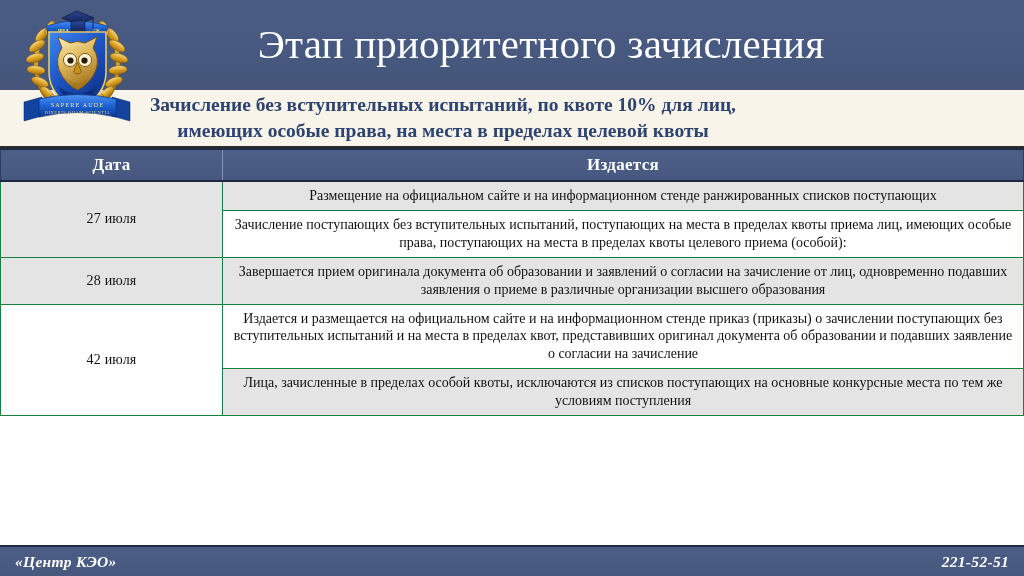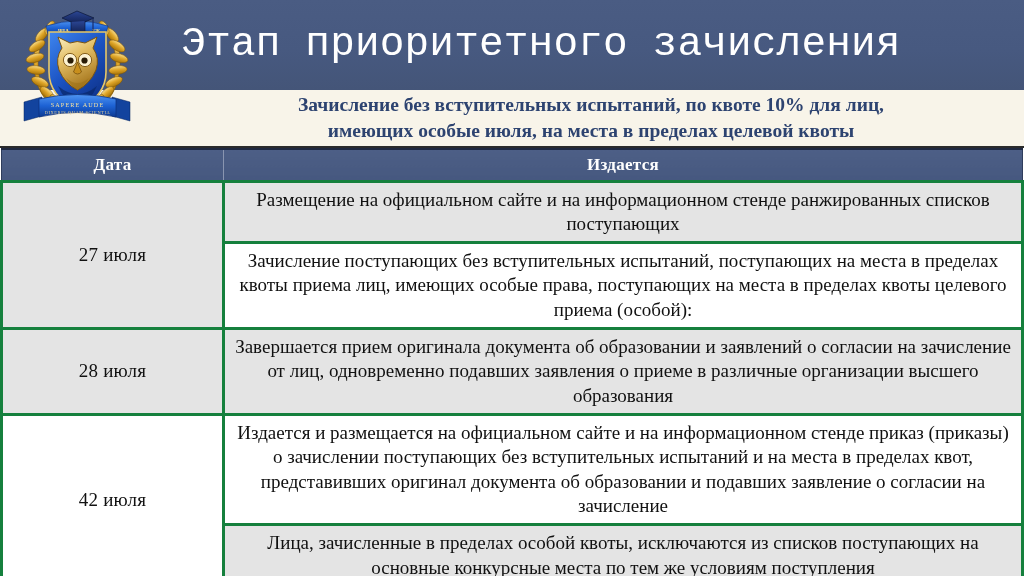--- a/index.html
+++ b/index.html
@@ -45,21 +45,21 @@
     transform: translateY(-50%);
     text-align: center;
     padding-left: 64px;
     padding-right: 20px;
     color: #ffffff;
     font-size: 41px;
     line-height: 1.05;
     font-weight: 400;
     letter-spacing: 0.2px;
     white-space: nowrap;
-    font-family: Liberation Mono, monospace;
+    font-family: Liberation Serif, serif;
   }
 
   
   .emblem {
     position: absolute;
     left: 18px;
     top: 2px;
     width: 118px;
     height: 126px;
     z-index: 20;
@@ -67,21 +67,21 @@
   .emblem svg { display: block; width: 100%; height: 100%; }
 
   
   .subtitle-band {
     flex: 0 0 58px;
     height: 58px;
     background: #f8f4e9;
     border-bottom: 2px solid #2b2b2b;
     display: flex;
     align-items: center;
-    justify-content: flex-end;
+    justify-content: flex-start;
     padding: 0 140px 0 150px;
   }
 
   .subtitle-text {
     color: #2d4370;
     font-weight: bold;
     font-size: 19.5px;
     line-height: 1.32;
     text-align: center;
     font-family: "Liberation Serif", "DejaVu Serif", serif;
@@ -114,23 +114,23 @@
     padding: 3px 6px;
     text-align: center;
     border: 1px solid #2f3d5c;
     border-top: 2px solid #1f2840;
     border-bottom: 2px solid #1f2840;
     letter-spacing: 0.3px;
   }
   table.schedule th.th-date { border-right: 1px solid #8995b0; }
 
   table.schedule td {
-    border: 3px solid #15803d;
+    border: 1px solid #15803d;
     padding: 5px 10px;
-    font-size: 19px;
+    font-size: 14px;
     line-height: 1.28;
     color: #111111;
     text-align: center;
     vertical-align: middle;
   }
 
   td.date-cell {
     font-weight: normal;
     font-size: 17px;
     letter-spacing: 0.2px;
@@ -262,21 +262,21 @@
         </g>
       </svg>
     </div>
 
     <div class="header-title">Этап приоритетного зачисления</div>
   </div>
 
   <div class="subtitle-band">
     <div class="subtitle-text">
       <span>Зачисление без вступительных испытаний, по квоте 10% для лиц,</span><br>
-      <span>имеющих особые июля, на места в пределах целевой квоты</span>
+      <span>имеющих особые права, на места в пределах целевой квоты</span>
     </div>
   </div>
 
   <div class="table-wrap">
     <table class="schedule">
       <colgroup>
         <col class="col-date">
         <col class="col-desc">
       </colgroup>
       <thead>

